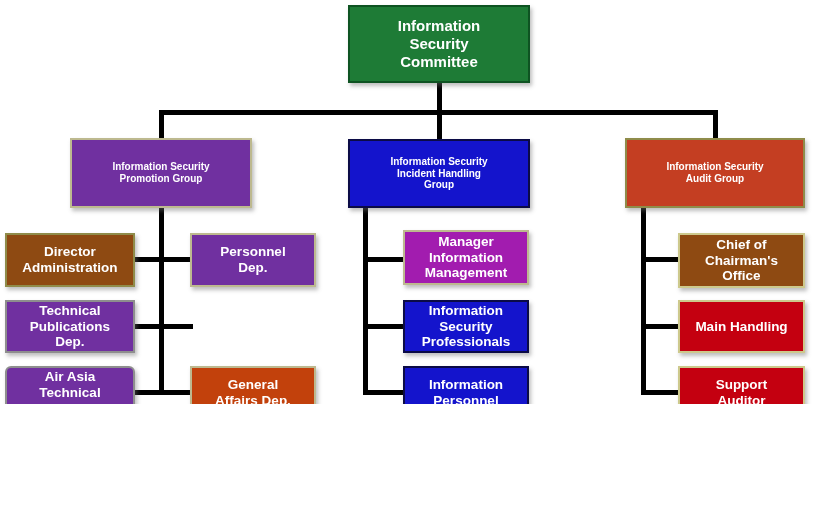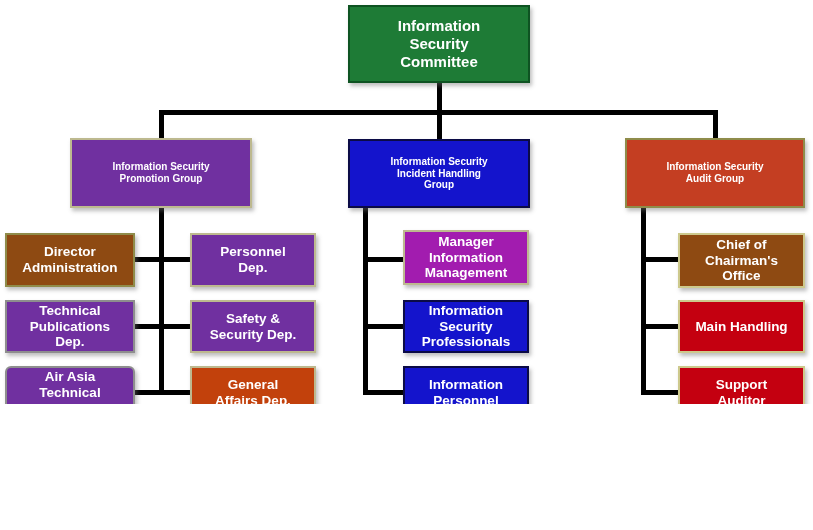--- a/index.html
+++ b/index.html
@@ -76,22 +76,20 @@
 Publications
 Dep.</div>
 
   <div class="box" style="left: 5px; top: 366px; width: 130px; height: 54px; background-color: rgb(112, 48, 160); border-color: rgb(142, 142, 142); border-radius: 6px;">Air Asia
 Technical
 Training</div>
 
   <div class="box" style="left: 190px; top: 233px; width: 126px; height: 54px; background-color: rgb(112, 48, 160); border-color: rgb(189, 185, 143);">Personnel
 Dep.</div>
 
-  <div class="box" style="left: 190px; top: 300px; width: 126px; height: 53px; background-color: rgb(112, 48, 160); border-color: rgb(189, 185, 143);">Safety &amp;
-Security Dep.</div>
 
   <div class="box" style="left: 190px; top: 366px; width: 126px; height: 54px; background-color: #c2410c; border-color: rgb(189, 185, 143);">General
 Affairs Dep.</div>
 
   <div class="box" style="left: 403px; top: 230px; width: 126px; height: 55px; background-color: #a21caf; border-color: rgb(189, 185, 143);">Manager
 Information
 Management</div>
 
   <div class="box" style="left: 403px; top: 300px; width: 126px; height: 53px; background-color: rgb(20, 20, 204); border-color: rgb(11, 11, 70);">Information
 Security

